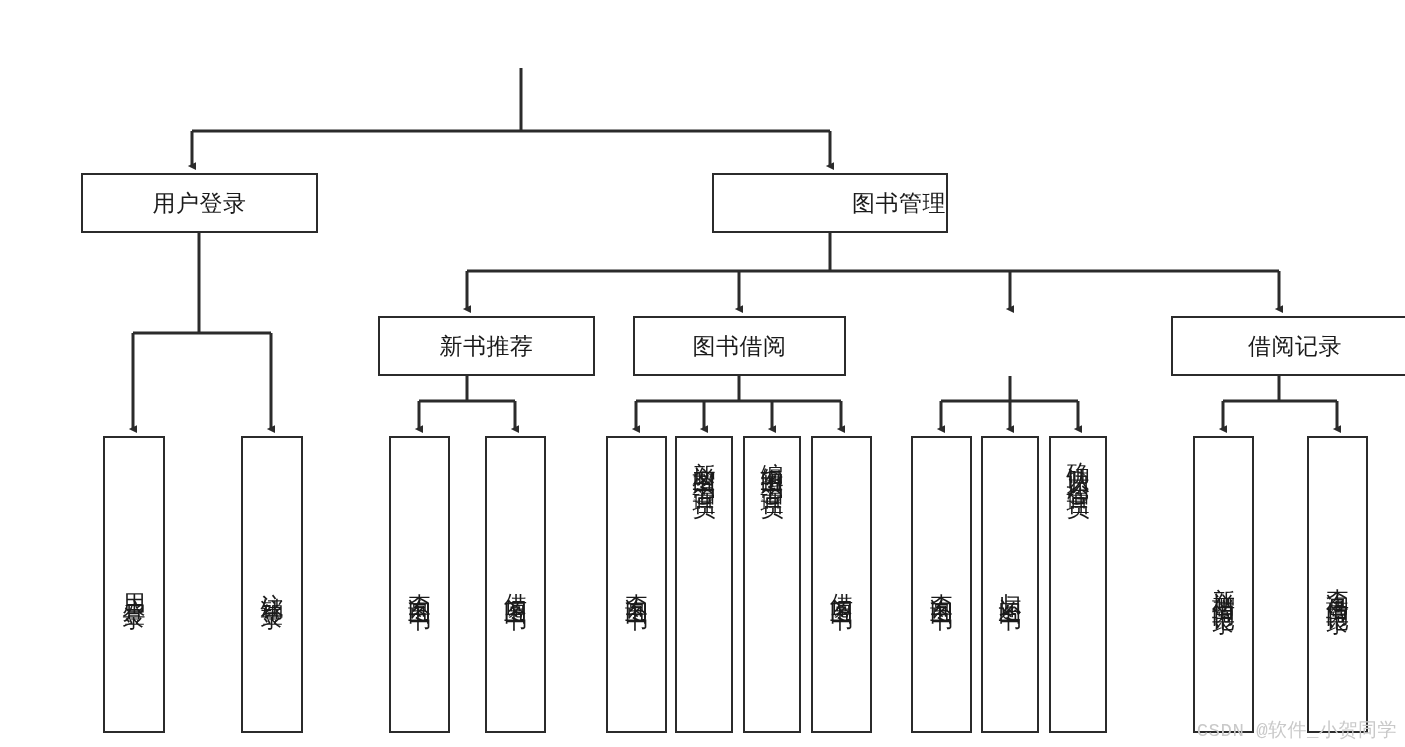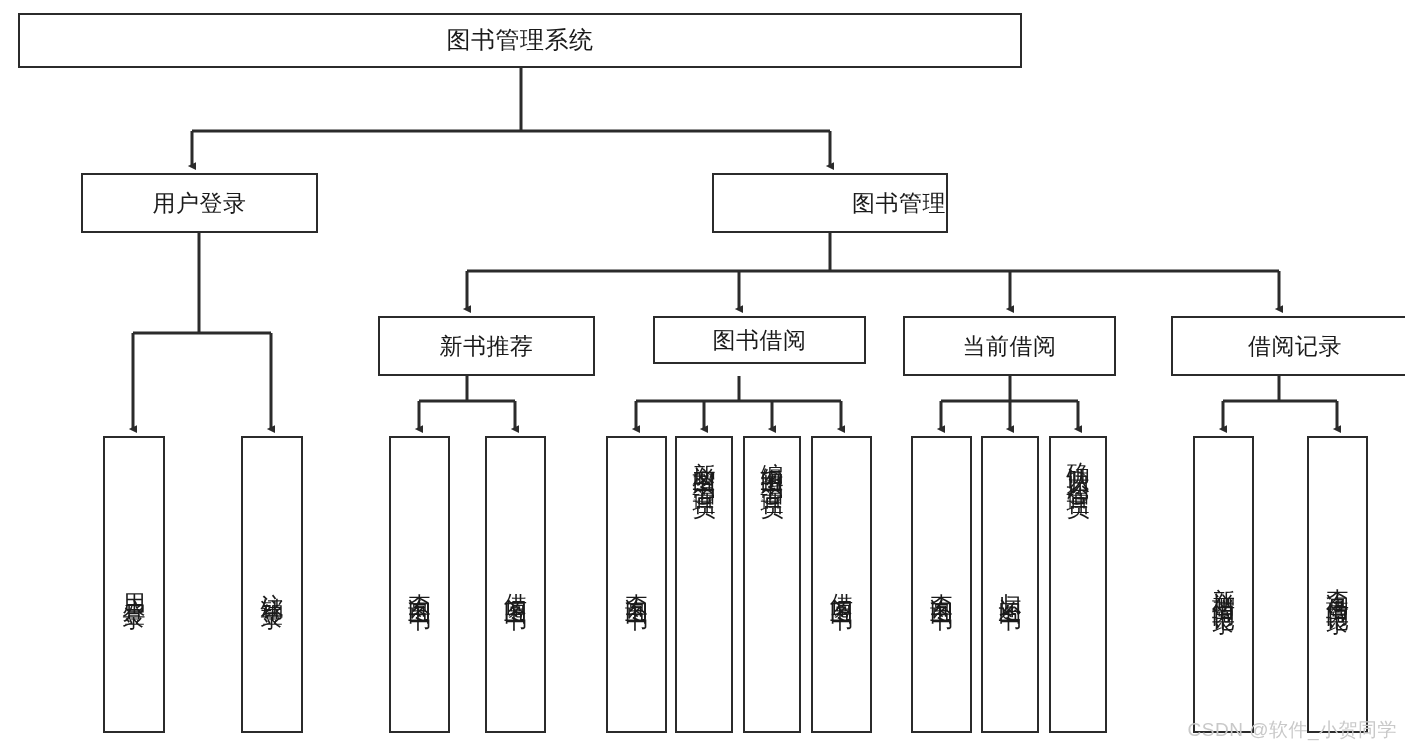--- a/index.html
+++ b/index.html
@@ -70,21 +70,21 @@
   .node.vert.top-text {
     align-items: flex-start;
   }
   .node.vert.top-text .node-label {
     margin-top: 6px;
   }
   #watermark {
     position: absolute;
     right: 8px;
     bottom: 4px;
-    font-family: Liberation Sans, sans-serif;
+    font-family: Liberation Mono, monospace;
     font-size: 19px;
     color: #c9c9c9;
     letter-spacing: 0.5px;
     white-space: pre;
     z-index: 3;
     pointer-events: none;
   }
 </style>
 </head>
 <body>
@@ -134,39 +134,33 @@
       <path d="M 1010 401 L 1010 429" marker-end="url(#arrowhead)"></path>
       <path d="M 1078 401 L 1078 429" marker-end="url(#arrowhead)"></path>
 
       <path d="M 1279 376 L 1279 401"></path>
       <path d="M 1223 401 L 1337 401"></path>
       <path d="M 1223 401 L 1223 429" marker-end="url(#arrowhead)"></path>
       <path d="M 1337 401 L 1337 429" marker-end="url(#arrowhead)"></path>
     </g>
   </svg>
 
-  <div class="node root horiz" style="left:18px; top:13px; width:1004px; height:55px;">
-    <span class="node-label">图书管理系统</span>
-  </div>
 
   <div class="node horiz" style="left:81px; top:173px; width:237px; height:60px;">
     <span class="node-label">用户登录</span>
   </div>
   <div class="node horiz" style="left:712px; top:173px; width:236px; height:60px;justify-content:flex-end;">
     <span class="node-label">图书管理</span>
   </div>
 
   <div class="node horiz" style="left:361px; top:316px; width:217px; height:60px;margin-left:17px;">
     <span class="node-label">新书推荐</span>
   </div>
-  <div class="node horiz" style="left:653px; top:316px; width:213px; height:48px;">
+  <div class="node horiz" style="left:633px; top:316px; width:213px; height:60px;">
     <span class="node-label">图书借阅</span>
-  </div>
-  <div class="node horiz" style="left:903px; top:316px; width:213px; height:60px;">
-    <span class="node-label">当前借阅</span>
   </div>
   <div class="node horiz" style="left:1171px; top:316px; width:248px; height:60px;">
     <span class="node-label">借阅记录</span>
   </div>
 
   <div class="node vert center-text" style="left:103px; top:436px; width:62px; height:297px;">
     <span class="node-label">用户登录</span>
   </div>
   <div class="node vert center-text" style="left:241px; top:436px; width:62px; height:297px;">
     <span class="node-label">注销登录</span>

